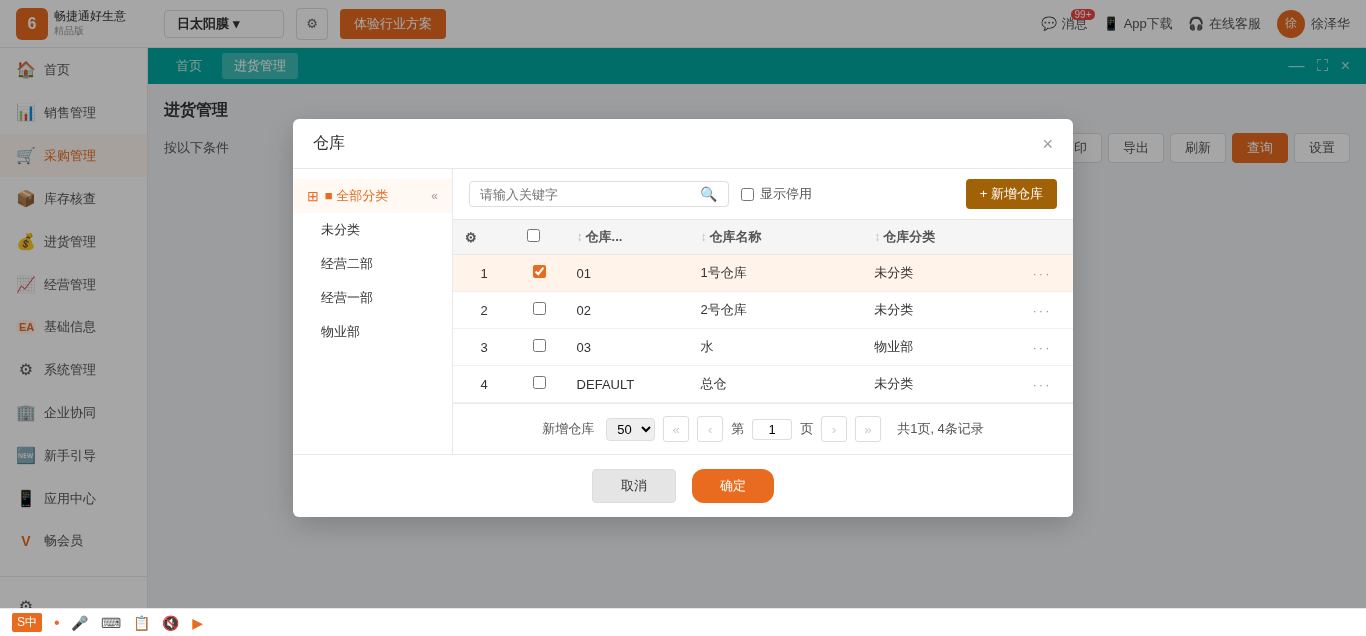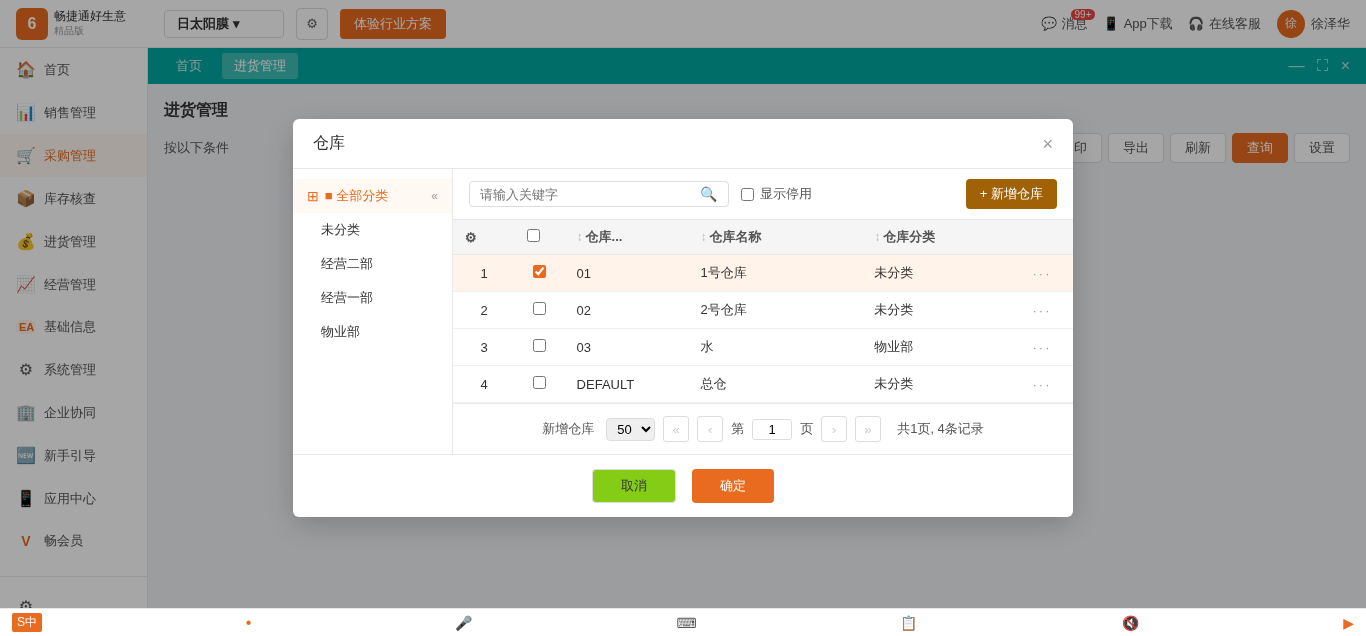--- a/index.html
+++ b/index.html
@@ -387,29 +387,29 @@
       display: flex;
       justify-content: center;
       gap: 16px;
       padding: 14px 20px;
       border-top: 1px solid #e8e8e8;
     }
     .cancel-btn {
       padding: 7px 28px;
       border: 1px solid #ddd;
       border-radius: 4px;
-      background: #84cc16;
+      background: #e5e5e5;
       color: #333;
       cursor: pointer;
       font-size: 13px;
     }
     .confirm-btn {
       padding: 7px 28px;
       border: none;
-      border-radius: 4px;
+      border-radius: 12px;
       background: #e86b1f;
       color: white;
       cursor: pointer;
       font-size: 13px;
     }
   </style>
 </head>
 <body>
 
 <div class="top-header">
@@ -658,21 +658,21 @@
       </div>
     </div>
 
     <div class="dialog-footer">
       <button class="cancel-btn">取消</button>
       <button class="confirm-btn">确定</button>
     </div>
   </div>
 </div>
 
-<div style="position:fixed;bottom:0;left:0;right:0;height:28px;background:#fff;border-top:1px solid #e8e8e8;display:flex;align-items:center;justify-content:space-between;padding:0 12px;gap:12px;z-index:200">
+<div style="position:fixed;bottom:0;left:0;right:0;height:28px;background:#fff;border-top:1px solid #e8e8e8;display:flex;align-items:center;justify-content:flex-start;padding:0 12px;gap:12px;z-index:200">
   <span style="background:#e86b1f;color:white;padding:1px 5px;font-size:12px;border-radius:2px;">S中</span>
   <span style="color:#e86b1f;font-size:16px;">•</span>
   <span style="color:#555;font-size:14px;cursor:pointer;">🎤</span>
   <span style="color:#555;font-size:14px;cursor:pointer;">⌨</span>
   <span style="color:#555;font-size:14px;cursor:pointer;">📋</span>
   <span style="color:#555;font-size:14px;cursor:pointer;">🔇</span>
   <span style="color:#e86b1f;font-size:14px;cursor:pointer;">▶</span>
 </div>
 
 </body></html>

